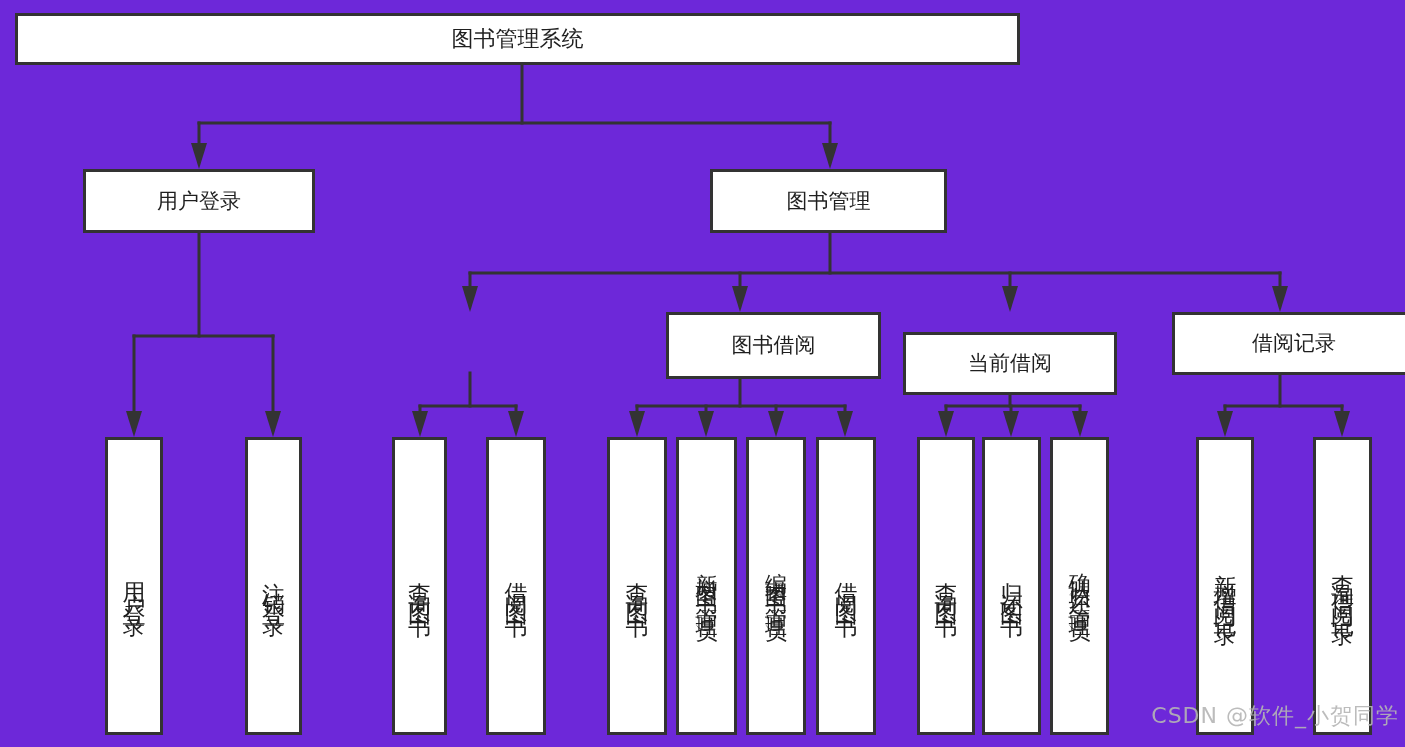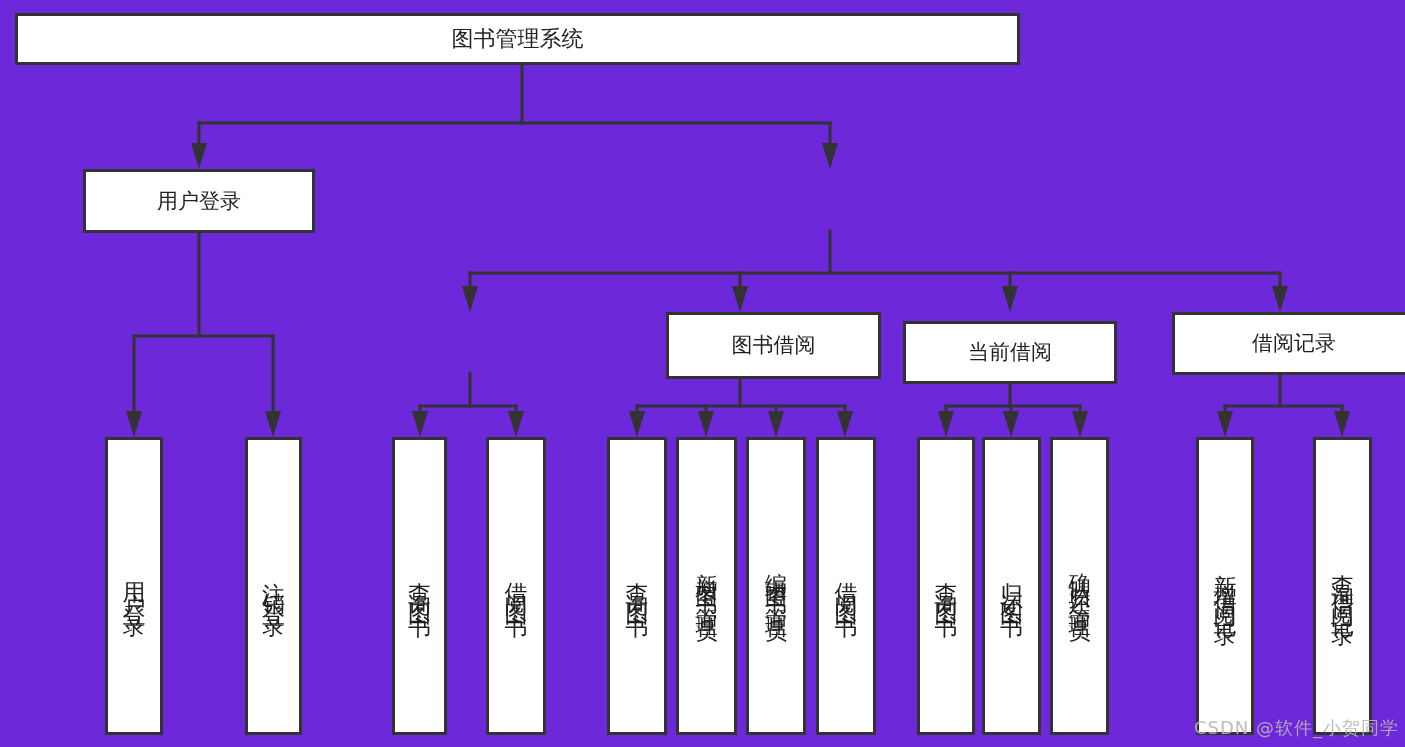--- a/index.html
+++ b/index.html
@@ -21,22 +21,22 @@
     font-size:21px;line-height:1;white-space:nowrap;
   }
   .box.root{font-size:22px;}
   .leaf .v-text{
     writing-mode:vertical-rl;text-orientation:mixed;
     font-size:23px;letter-spacing:11px;line-height:1;
   }
   .leaf .v-text.med{letter-spacing:10px;}
   .leaf .v-text.tight{font-size:22px;letter-spacing:7px;}
   .watermark{
-    position:absolute;right:6px;bottom:7px;
-    color:var(--wm);font-size:18px;letter-spacing:1px;opacity:.9;
+    position:absolute;right:6px;bottom:16px;
+    color:var(--wm);font-size:22px;letter-spacing:1px;opacity:.9;
   }
 </style>
 </head>
 <body>
 
 <div class="stage">
 
   <svg id="wires" width="1405" height="747" viewBox="0 0 1405 747">
       <line x1="522" y1="64" x2="522" y2="123" stroke="#333333" stroke-width="3" stroke-linecap="square"></line>
       <line x1="199" y1="123" x2="830" y2="123" stroke="#333333" stroke-width="3" stroke-linecap="square"></line>
@@ -92,25 +92,28 @@
       <polygon points="1334,411 1350,411 1342,437" fill="#333333"></polygon>
     </svg>
 
   <div class="box root" style="left:15px;top:13px;width:1005px;height:52px">
     <span>图书管理系统</span>
   </div>
 
   <div class="box" style="left:83px;top:169px;width:232px;height:64px">
     <span>用户登录</span>
   </div>
+  <div class="box" style="left:710px;top:169px;width:237px;height:64px">
+    <span>图书管理</span>
+  </div>
 
   <div class="box" style="left:666px;top:312px;width:215px;height:67px">
     <span>图书借阅</span>
   </div>
-  <div class="box" style="left:903px;top:321px;width:214px;height:63px">
+  <div class="box" style="left:903px;top:332px;width:214px;height:63px">
     <span>当前借阅</span>
   </div>
   <div class="box" style="left:1172px;top:312px;width:244px;height:63px">
     <span>借阅记录</span>
   </div>
 
   <div class="box leaf" style="left:105px;top:437px;width:58px;height:298px">
     <span class="v-text">用户登录</span>
   </div>
   <div class="box leaf" style="left:245px;top:437px;width:57px;height:298px">

